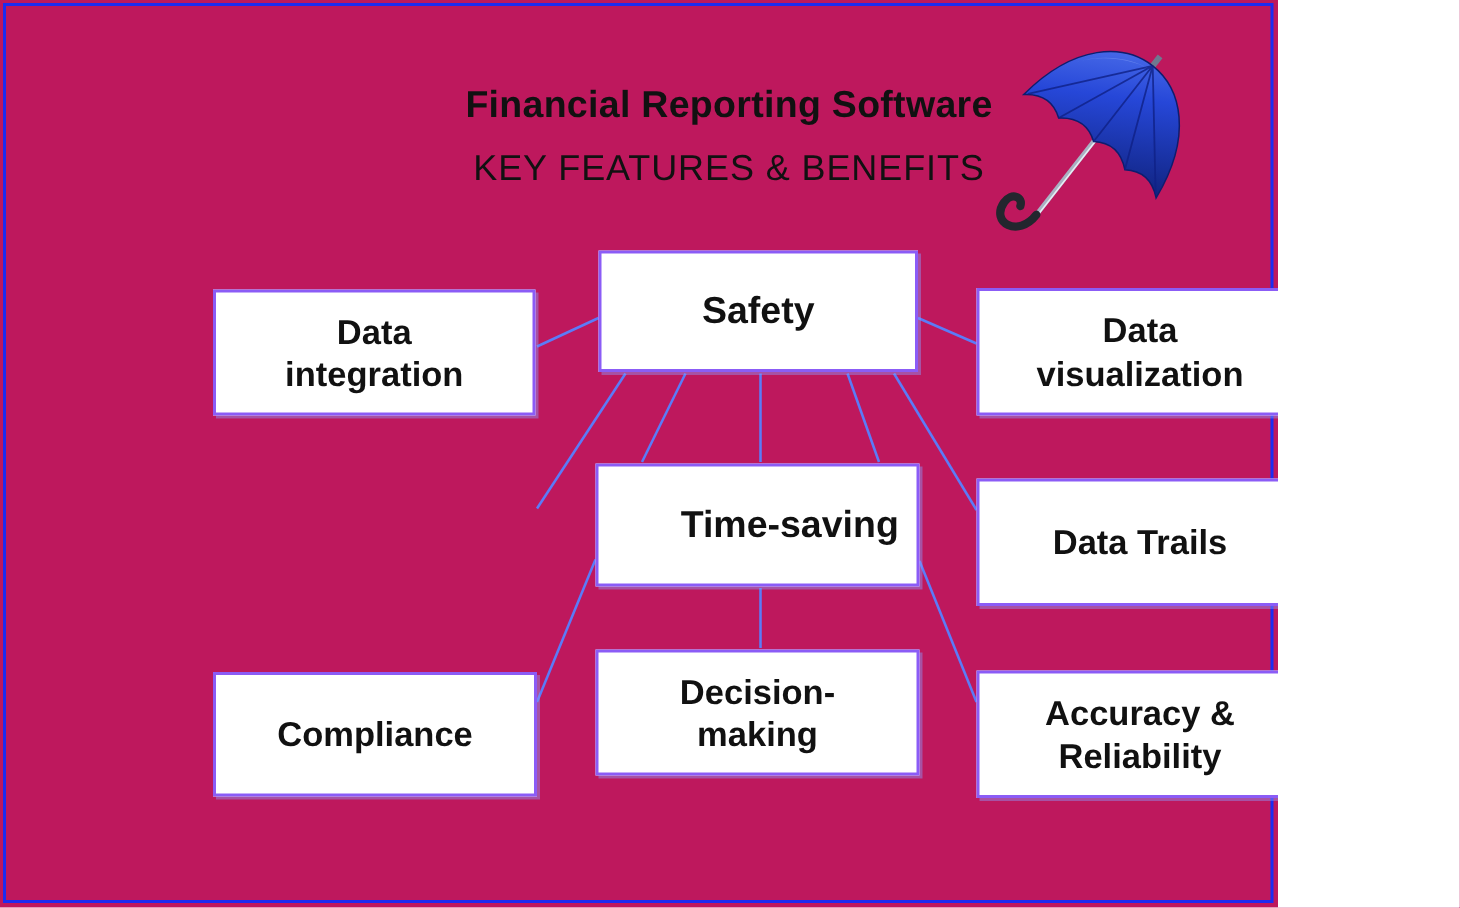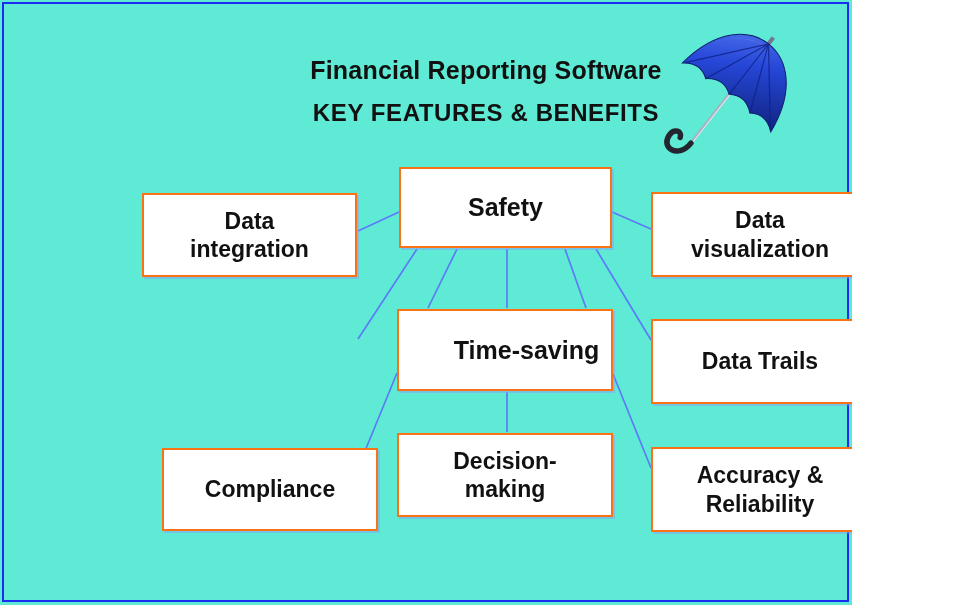--- a/index.html
+++ b/index.html
@@ -1,60 +1,60 @@
 <!DOCTYPE html>
 <html><head>
 <meta charset="utf-8">
 <style>
   html,body{margin:0;padding:0;background:#fff;}
   #canvas{
     position:relative;
     width:852px;height:605px;
-    background:#5eead4;
+    background:#be185d;
     font-family:"Liberation Sans", sans-serif;
     overflow:hidden;
   }
   .frame{
     position:absolute;
     left:2px;top:2px;right:3px;bottom:3px;
     border:2px solid #1c2cf0;
     pointer-events:none;
   }
   .title-block{
     position:absolute;
     left:221px;top:57px;width:530px;
     text-align:center;color:#111111;
   }
   .title-line1{
     font-size:25px;font-weight:bold;letter-spacing:.2px;line-height:1.1;
   }
   .title-line2{
     margin-top:15px;
-    font-size:24px;font-weight:bold;letter-spacing:.6px;line-height:1.1;
+    font-size:24px;font-weight:normal;letter-spacing:.6px;line-height:1.1;
   }
   #connector-layer{
     position:absolute;left:0;top:0;width:973px;height:605px;
   }
   #connector-layer line{stroke-width:1.7px;}
   .node{
     position:absolute;
     background:#ffffff;
-    border:2px solid #f97316;
+    border:2px solid #8b5cf6;
     box-shadow:2px 2px 0 rgba(140,152,250,.45);
     display:flex;align-items:center;justify-content:center;
     text-align:center;
     font-weight:bold;color:#111111;
     font-size:23px;line-height:1.22;
     white-space:pre-line;
     box-sizing:border-box;
   }
   .n-safety            {left:399px;top:167px;width:213px;height:81px;font-size:25px;justify-content:center;}
   .n-data-integration  {left:142px;top:193px;width:215px;height:84px;}
   .n-customization     {left:142px;top:320px;width:216px;height:87px;}
-  .n-compliance        {left:142px;top:448px;width:216px;height:83px;margin-left:20px;}
+  .n-compliance        {left:142px;top:448px;width:216px;height:83px;}
   .n-time-saving       {left:397px;top:309px;width:216px;height:82px;font-size:25px;padding-left:43px;}
   .n-decision-making   {left:397px;top:433px;width:216px;height:84px;}
   .n-data-visualization{left:651px;top:192px;width:218px;height:85px;}
   .n-audit-trails      {left:651px;top:319px;width:218px;height:85px;}
   .n-accuracy          {left:651px;top:447px;width:218px;height:85px;}
   .umbrella{
     position:absolute;left:630px;top:14px;width:200px;height:165px;
   }
 </style>
 </head>

